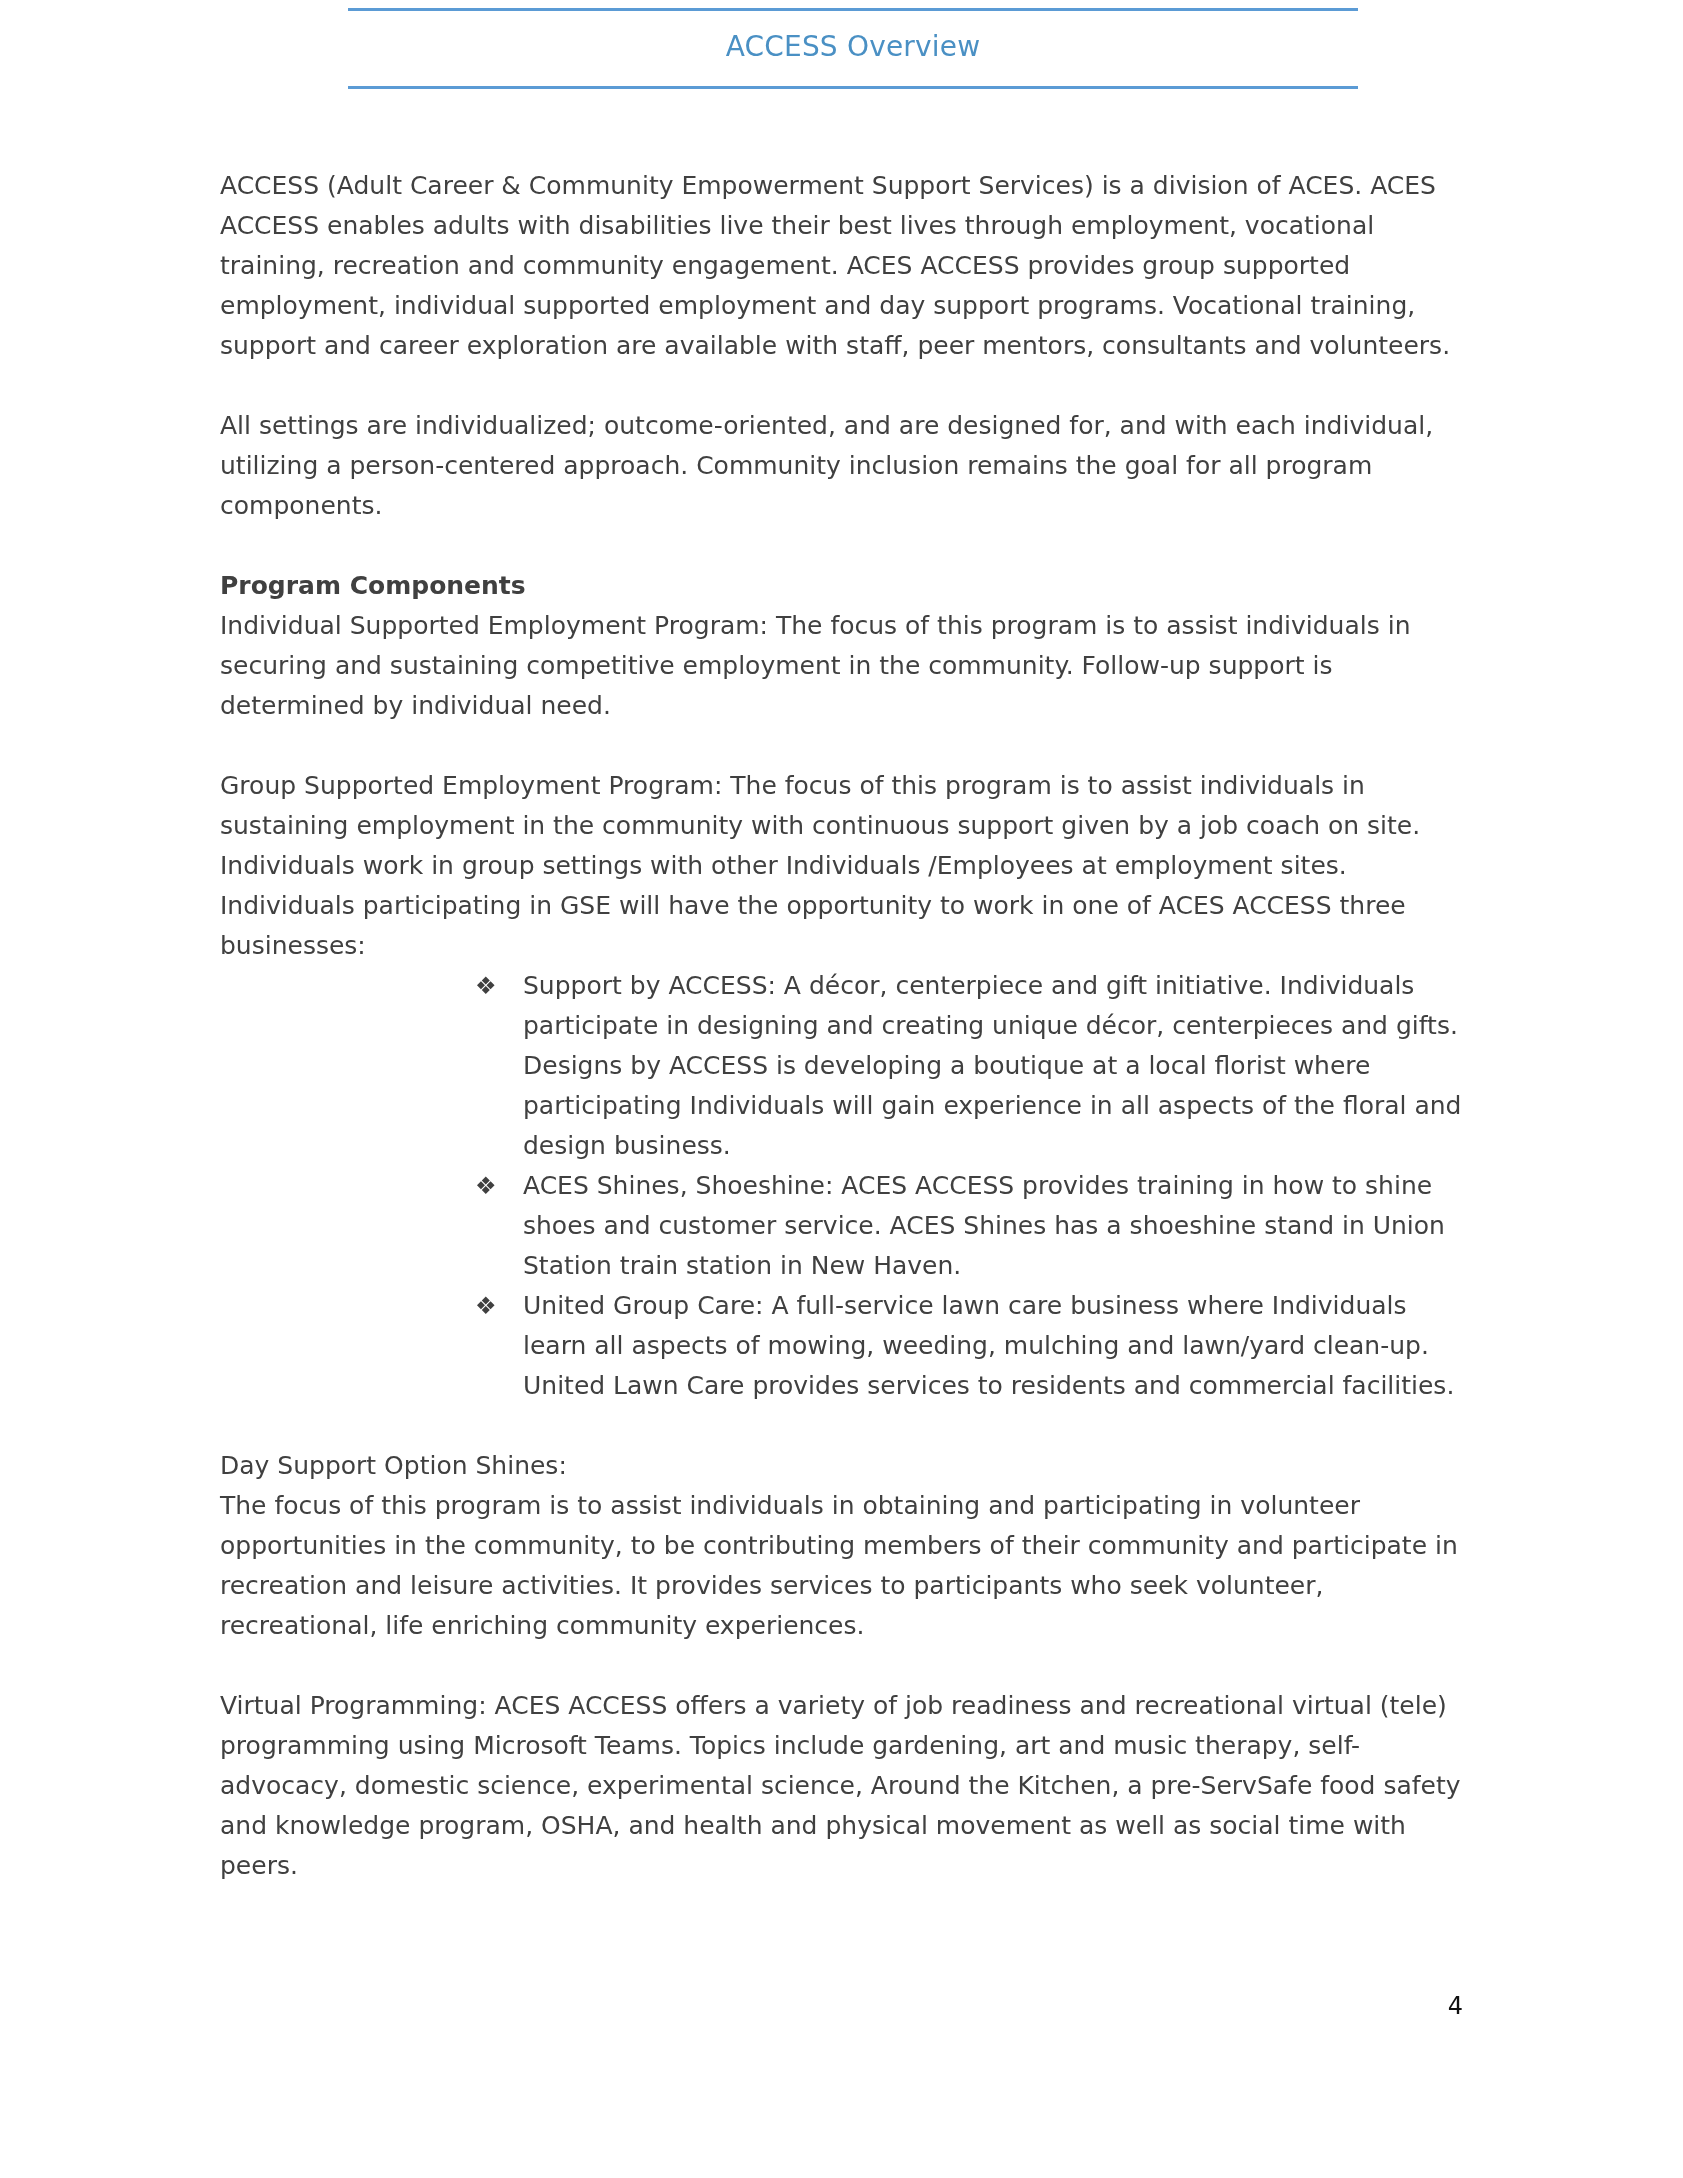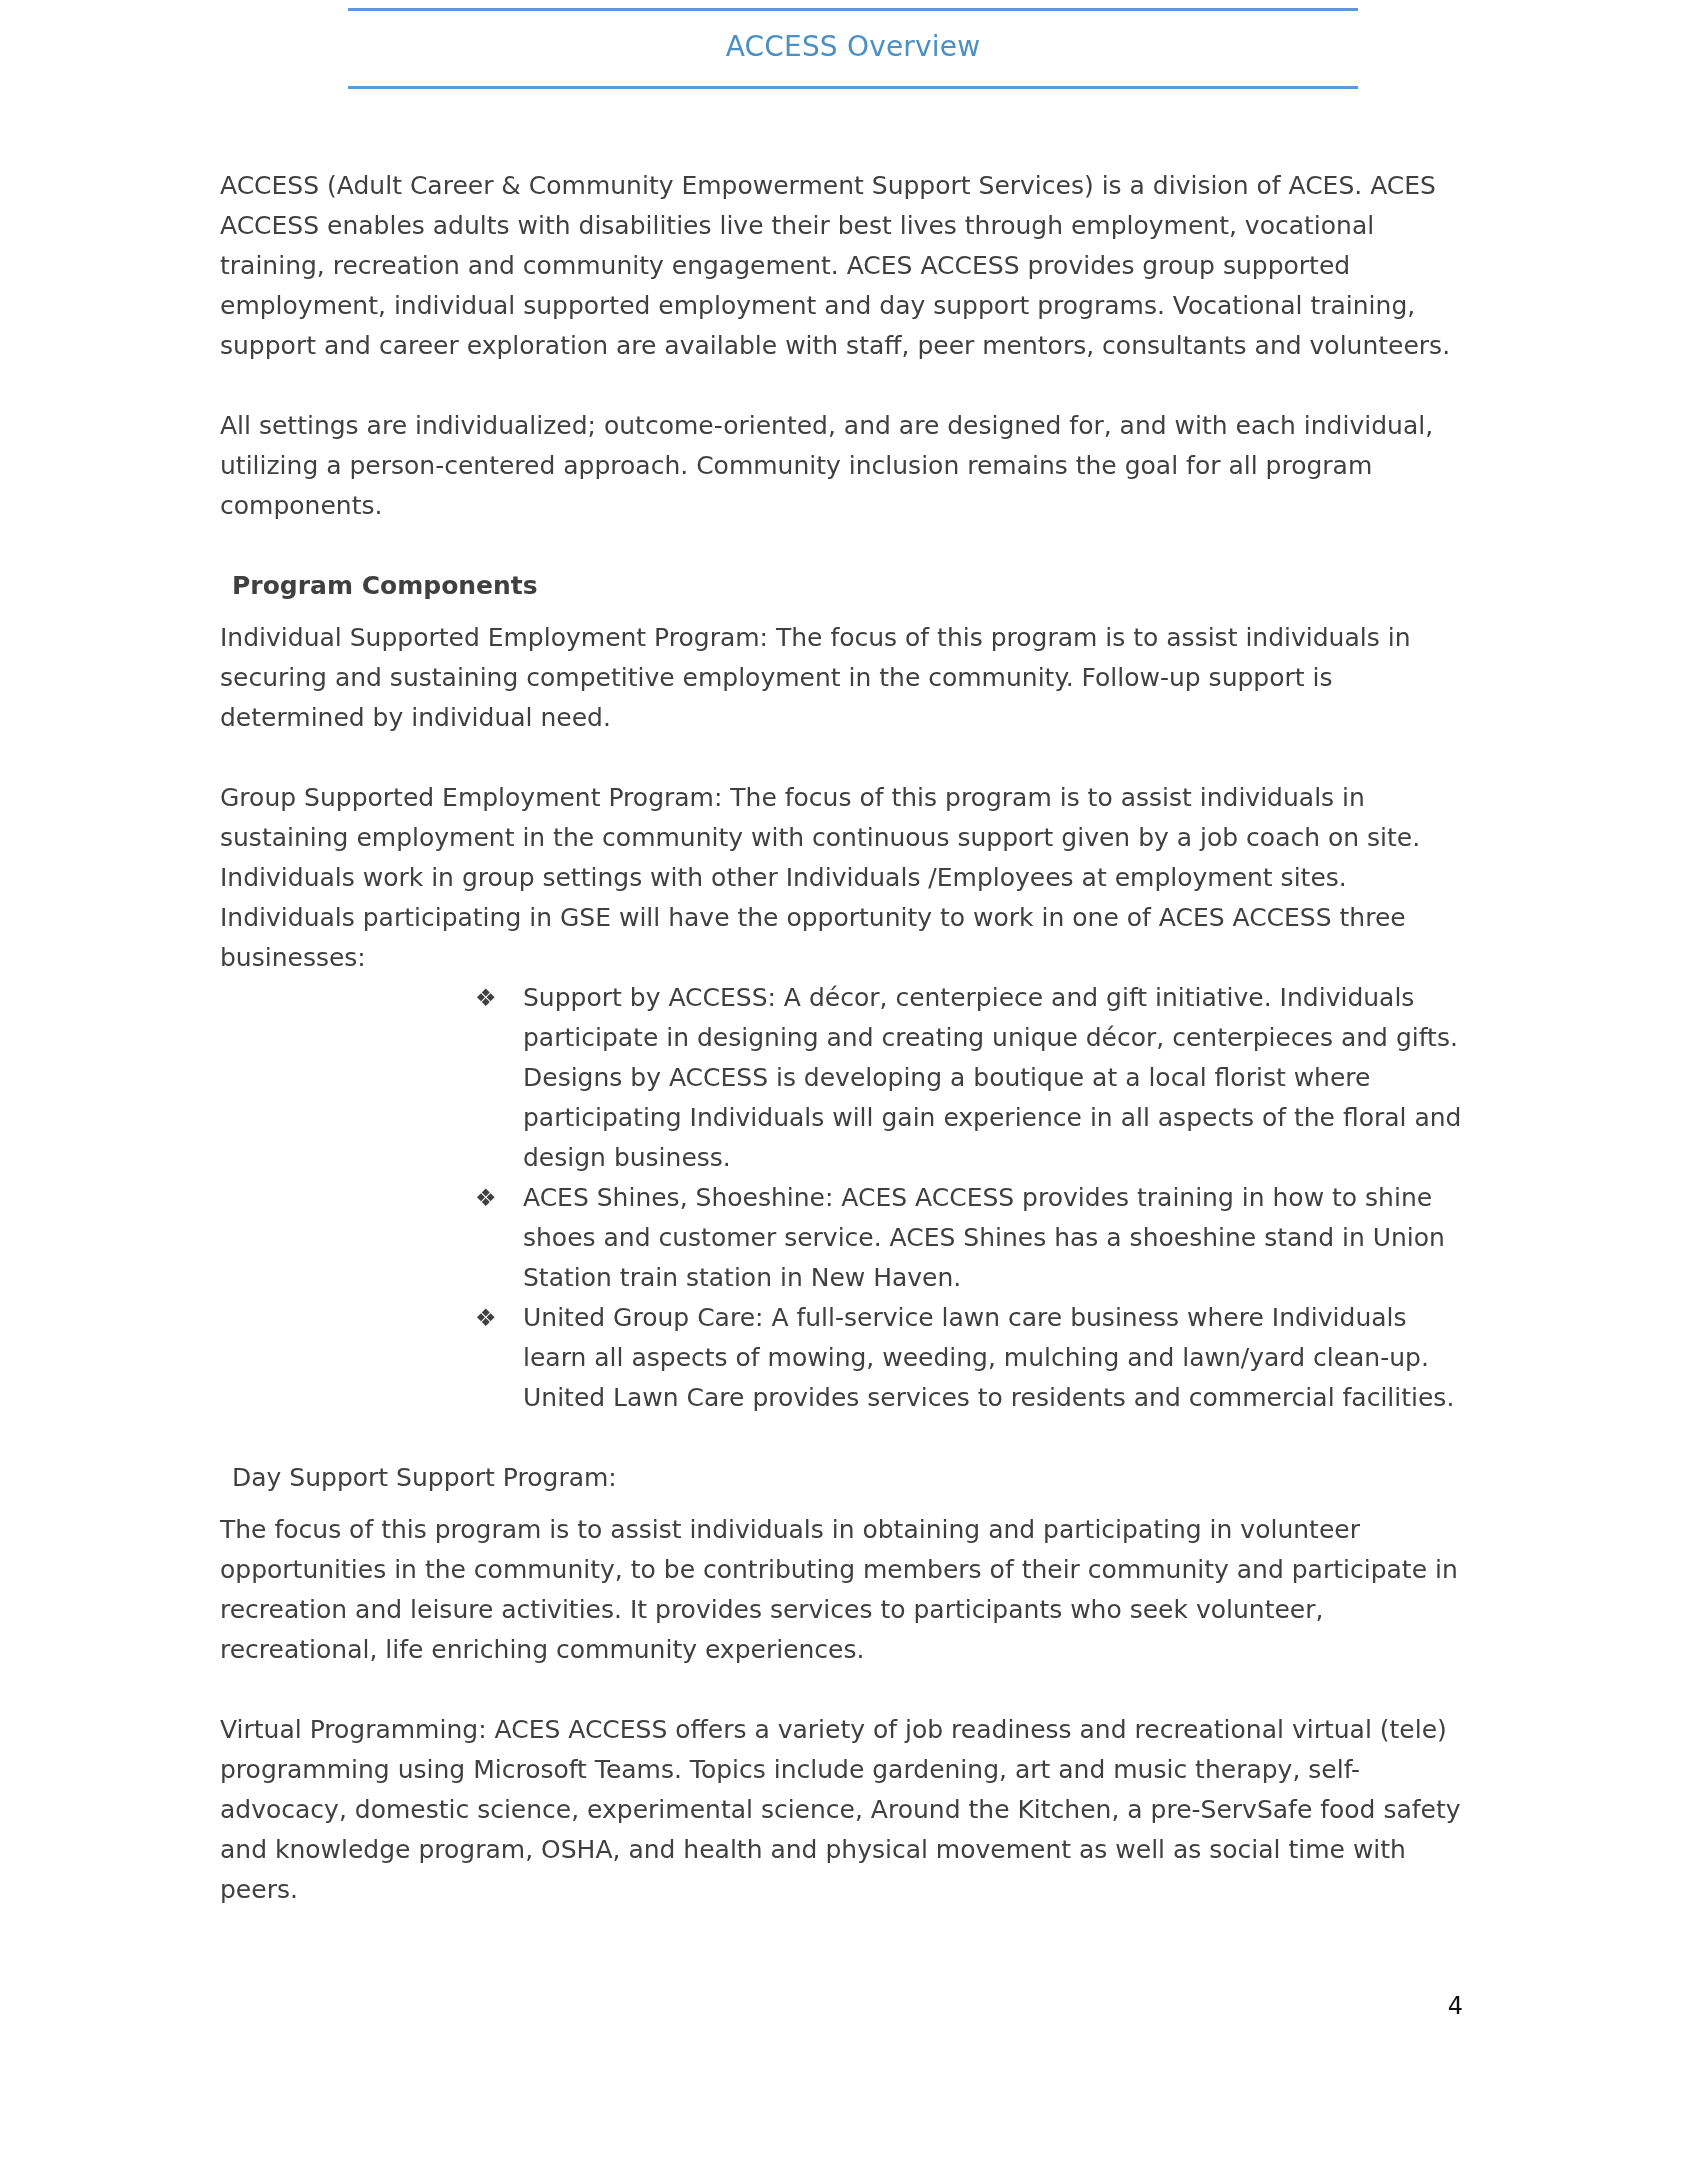--- a/index.html
+++ b/index.html
@@ -69,21 +69,21 @@
   .para {
     margin: 0 0 40px 0;
     text-align: left;
   }
   .para.tight {
     margin-bottom: 0;
   }
 
   .heading-bold {
     font-weight: bold;
-    margin: 12px;
+    margin: 0;
     line-height: 40px;
   }
 
   .u {
     text-underline-offset: 3px;
     text-align: right;
   }
 
   
   .bullets {
@@ -148,21 +148,21 @@
         <span class="bullet-glyph">❖</span><span class="u">Support by ACCESS</span><span>: A décor, centerpiece and gift initiative. Individuals participate in designing and creating unique décor, centerpieces and gifts. Designs by ACCESS is developing a boutique at a local florist where participating Individuals will gain experience in all aspects of the floral and design business.</span>
       </li>
       <li class="bullet-item">
         <span class="bullet-glyph">❖</span><span class="u">ACES Shines, Shoeshine:</span><span>  ACES ACCESS provides training in how to shine shoes and customer service. ACES Shines has a shoeshine stand in Union Station train station in New Haven.</span>
       </li>
       <li class="bullet-item">
         <span class="bullet-glyph">❖</span><span class="u">United Group Care:</span><span>  A full-service lawn care business where Individuals learn all aspects of mowing, weeding, mulching and lawn/yard clean-up. United Lawn Care provides services to residents and commercial facilities.</span>
       </li>
     </ul>
 
-    <p class="heading-bold" style="font-weight:normal;"><span class="u">Day Support Support Program</span><span>:</span></p>
+    <p class="heading-bold" style="font-weight:normal;"><span class="u">Day Support Option Shines</span><span>:</span></p>
 
     <p class="para">The focus of this program is to assist individuals in obtaining and participating in volunteer opportunities in the community, to be contributing members of their community and participate in recreation and leisure activities.  It provides services to participants who seek volunteer, recreational, life enriching community experiences.</p>
 
     <p class="para"><span class="u">Virtual Programming:</span><span>  ACES ACCESS offers a variety of job readiness and recreational virtual (tele) programming using Microsoft Teams. Topics include gardening, art and music therapy, self-advocacy, domestic science, experimental science, Around the Kitchen, a pre-ServSafe food safety and knowledge program, OSHA, and health and physical movement as well as social time with peers.</span></p>
 
   </div>
 
   <div class="page-number">4</div>
 
 </div>

